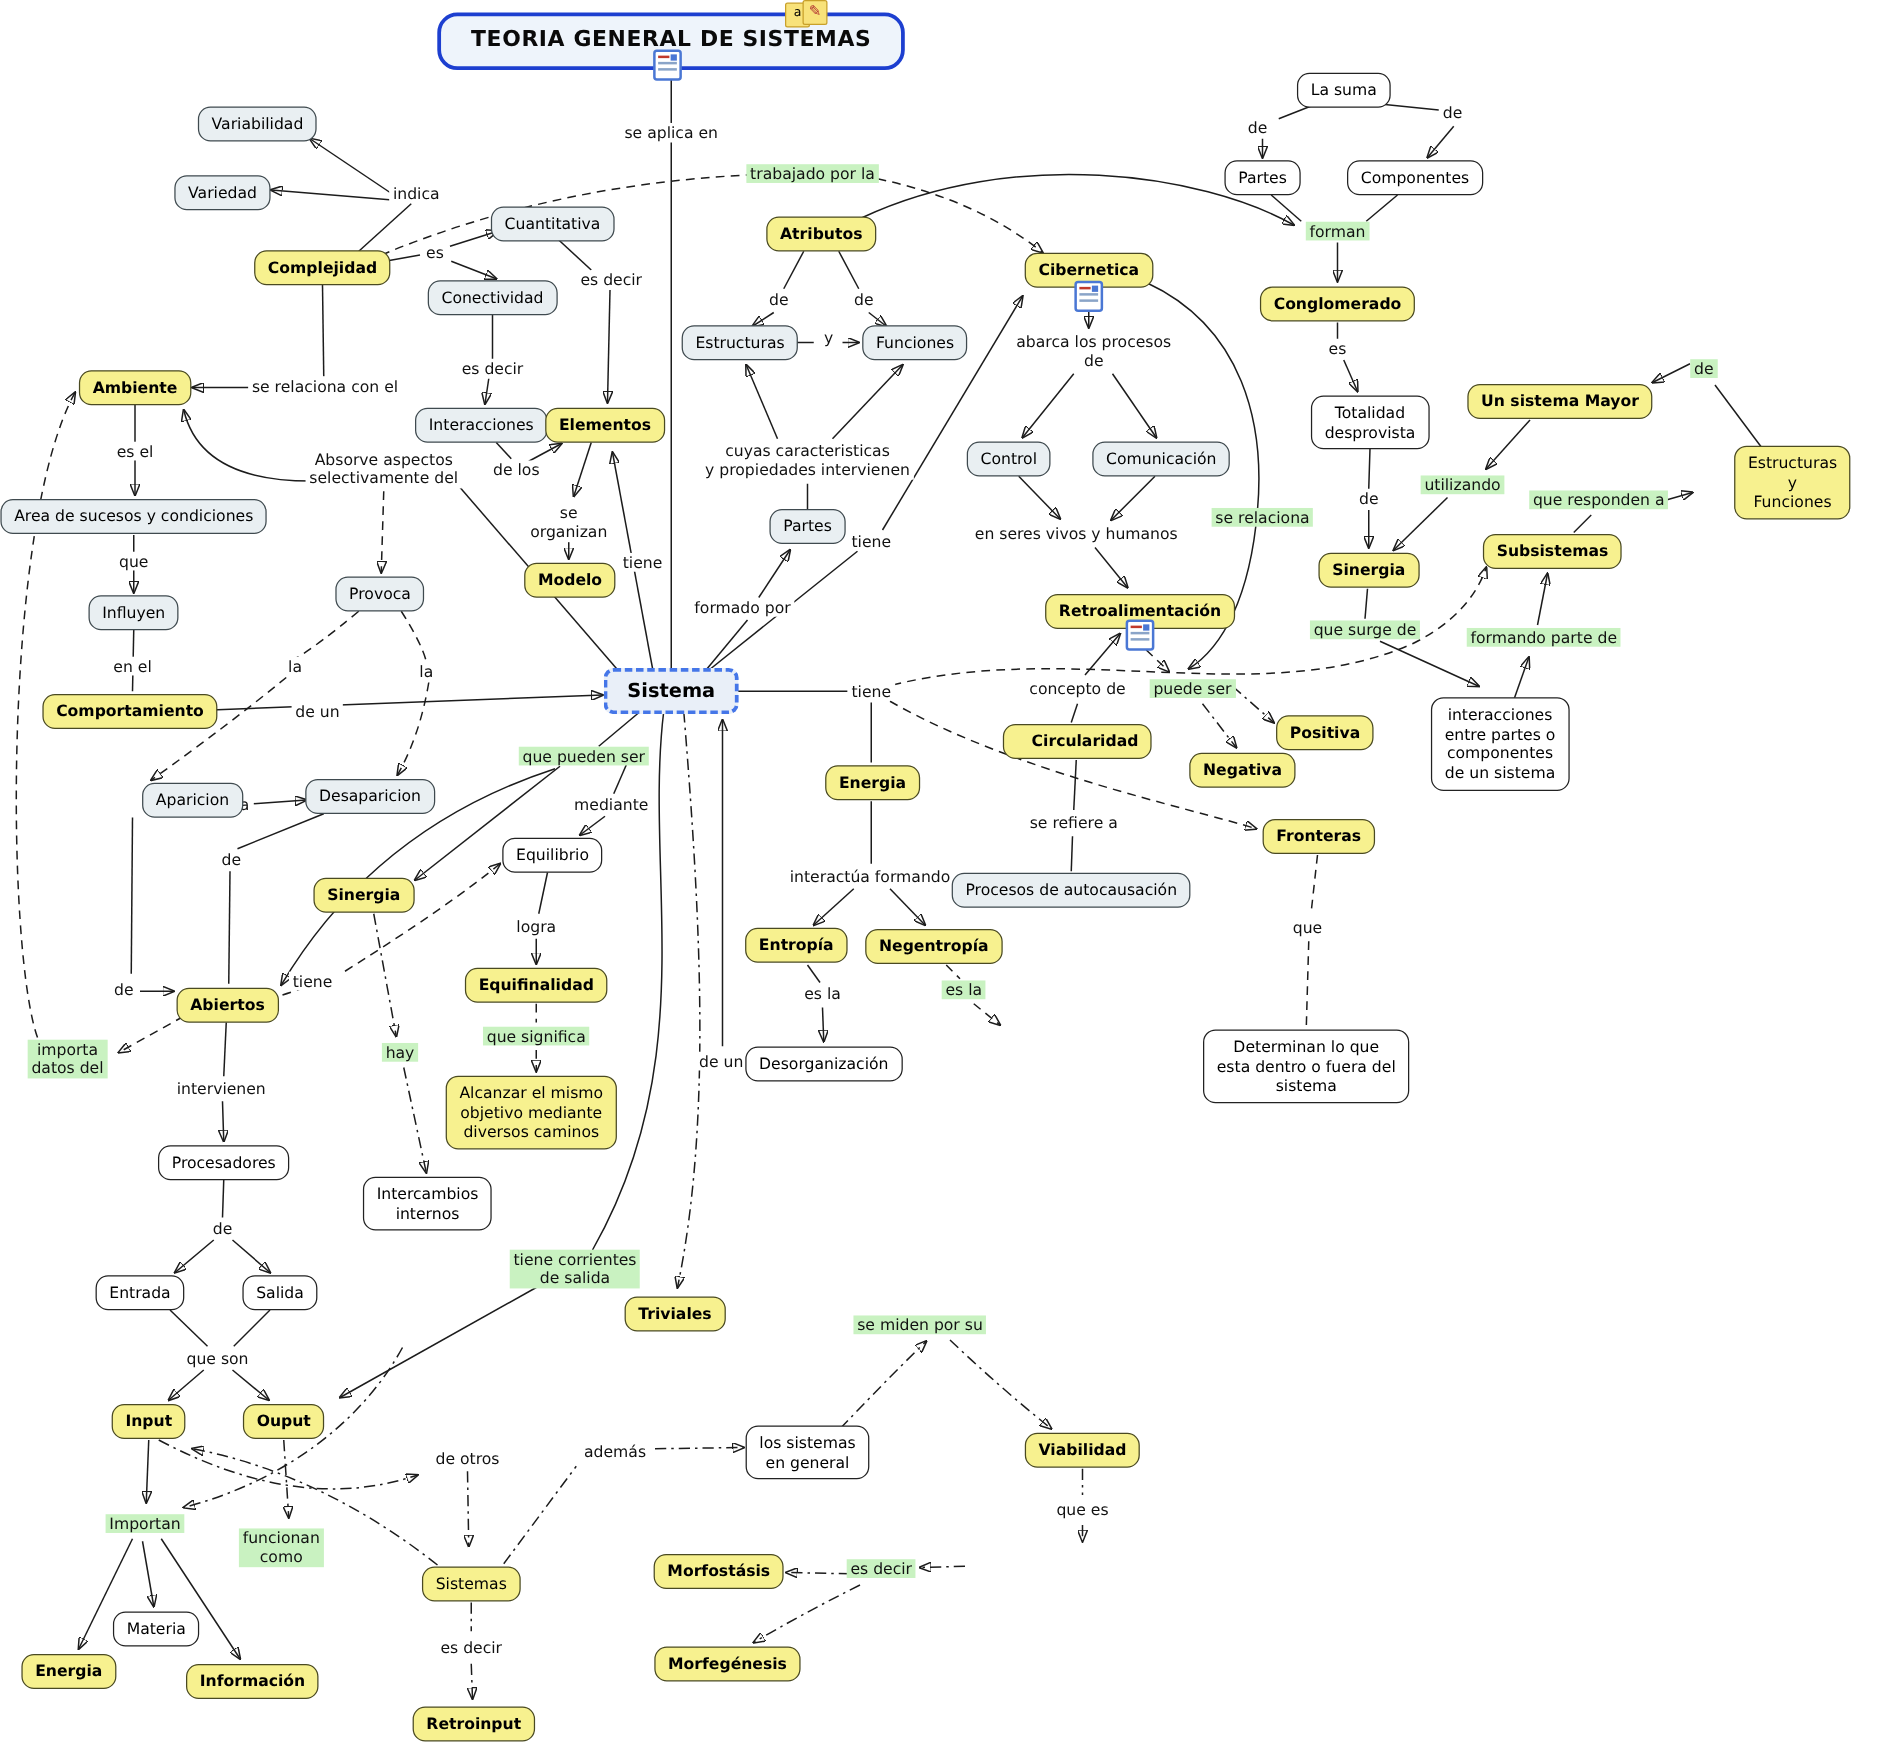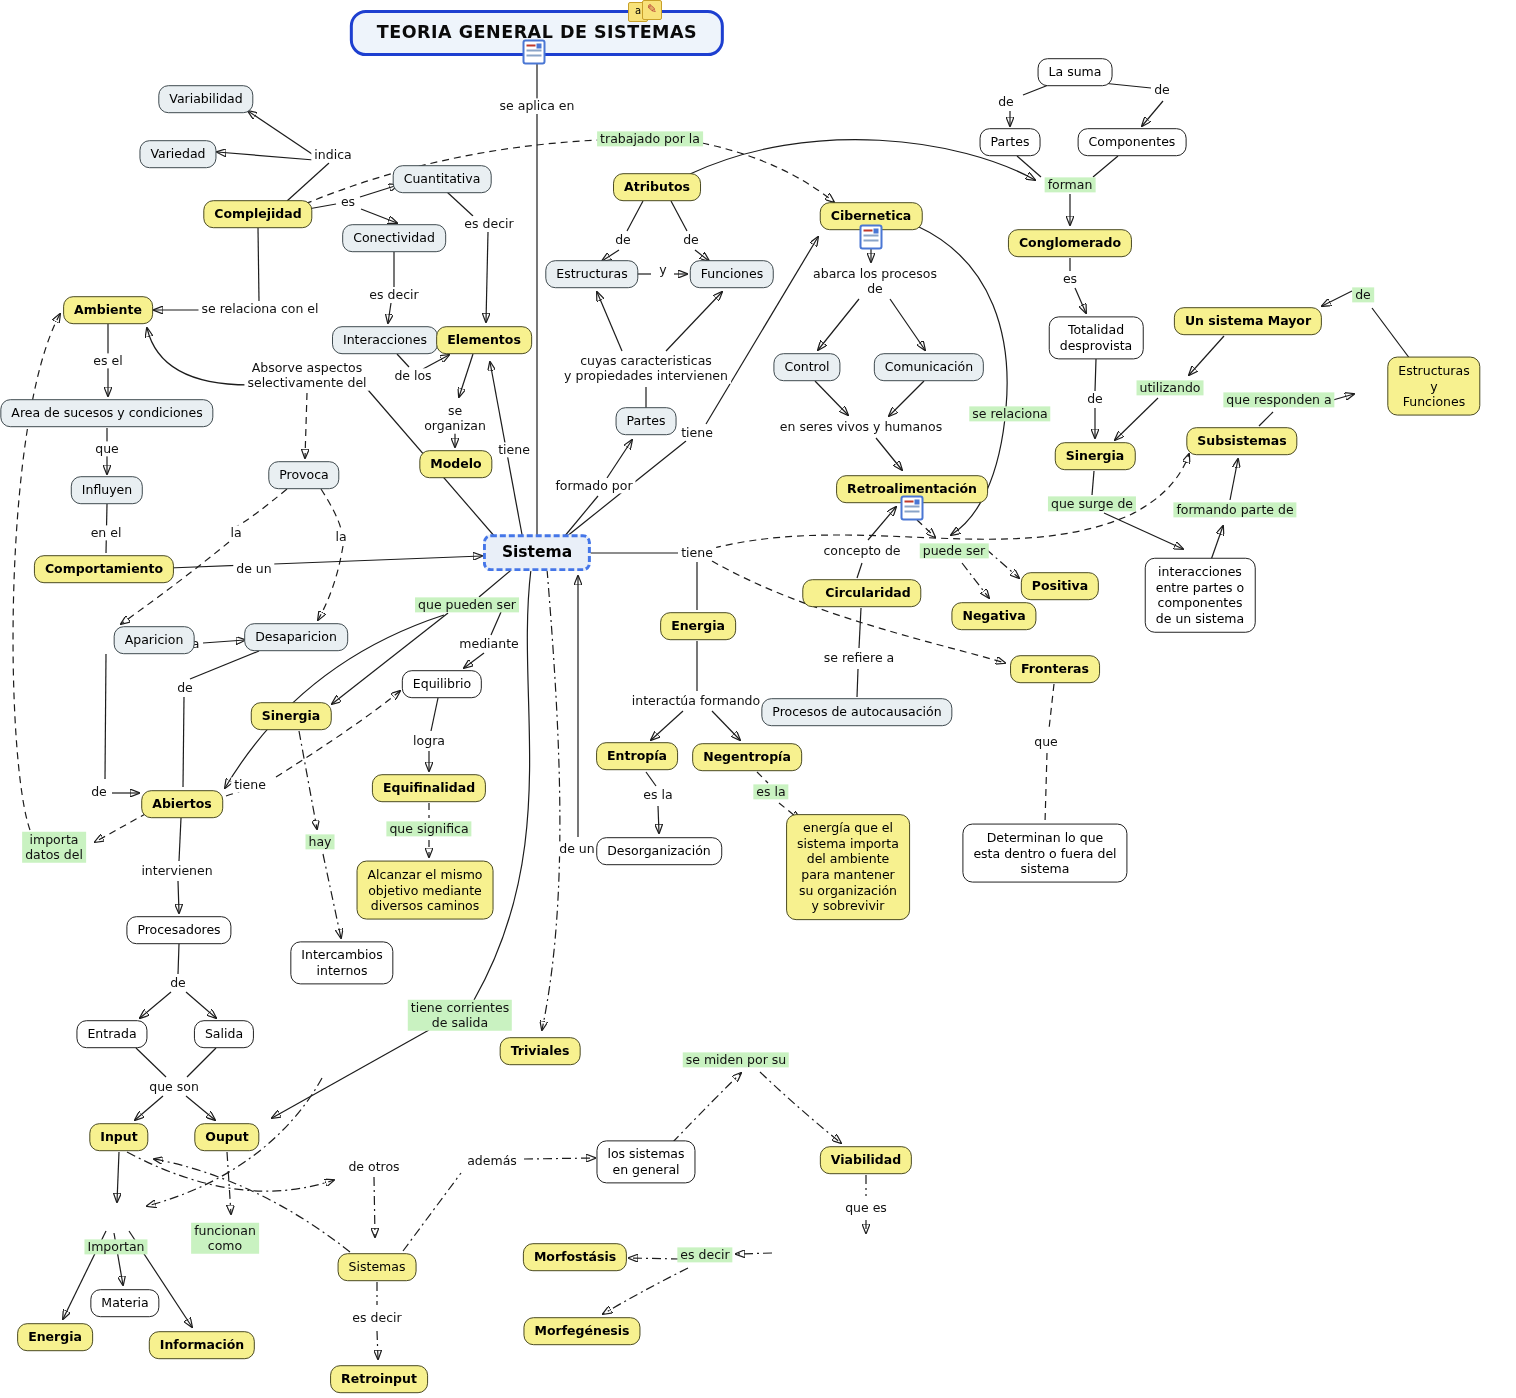--- a/index.html
+++ b/index.html
@@ -240,26 +240,20 @@
     <div class="node k-y" style="left: 582px; top: 1331px;">Morfegénesis</div>
     <div class="node k-sistema" style="left: 537px; top: 553px;">Sistema</div>
     <div class="node k-y" style="left: 657px; top: 187px;">Atributos</div>
     <div class="node k-g" style="left: 592px; top: 274px;">Estructuras</div>
     <div class="node k-g" style="left: 732px; top: 274px;">Funciones</div>
     <div class="node k-g" style="left: 646px; top: 421px;">Partes</div>
     <div class="node k-y" style="left: 698px; top: 626px;">Energia</div>
     <div class="node k-y" style="left: 637px; top: 756px;">Entropía</div>
     <div class="node k-y" style="left: 747px; top: 757px;">Negentropía</div>
     <div class="node k-w" style="left: 659px; top: 851px;">Desorganización</div>
-    <div class="node k-y nb" style="left: 848px; top: 867px;">energía que el
-sistema importa
-del ambiente
-para mantener
-su organización
-y sobrevivir</div>
     <div class="node k-y" style="left: 871px; top: 216px;">Cibernetica</div>
     <div class="node k-g" style="left: 807px; top: 367px;">Control</div>
     <div class="node k-g" style="left: 929px; top: 367px;">Comunicación</div>
     <div class="node k-y" style="left: 912px; top: 489px;">Retroalimentación</div>
     <div class="node k-y" style="left: 862px; top: 593px; padding-left: 22px;">Circularidad</div>
     <div class="node k-y" style="left: 1060px; top: 586px;">Positiva</div>
     <div class="node k-y" style="left: 994px; top: 616px;">Negativa</div>
     <div class="node k-g" style="left: 857px; top: 712px;">Procesos de autocausación</div>
     <div class="node k-y" style="left: 1055px; top: 669px;">Fronteras</div>
     <div class="node k-w" style="left: 1045px; top: 853px;">Determinan lo que
@@ -305,21 +299,21 @@
     <div class="lbl p" style="left: 489px; top: 644px;">mediante</div>
     <div class="lbl p" style="left: 429px; top: 741px;">logra</div>
     <div class="lbl gr" style="left: 429px; top: 829px;">que significa</div>
     <div class="lbl gr" style="left: 320px; top: 842px;">hay</div>
     <div class="lbl p" style="left: 250px; top: 785px;">tiene</div>
     <div class="lbl gr" style="left: 54px; top: 847px;">importa
 datos del</div>
     <div class="lbl p" style="left: 177px; top: 871px;">intervienen</div>
     <div class="lbl p" style="left: 178px; top: 983px;">de</div>
     <div class="lbl p" style="left: 174px; top: 1087px;">que son</div>
-    <div class="lbl gr" style="left: 116px; top: 1219px; margin-top: 28px;">Importan</div>
+    <div class="lbl gr" style="left: 116px; top: 1219px;">Importan</div>
     <div class="lbl gr" style="left: 225px; top: 1238px;">funcionan
 como</div>
     <div class="lbl p" style="left: 374px; top: 1167px;">de otros</div>
     <div class="lbl p" style="left: 492px; top: 1161px;">además</div>
     <div class="lbl p" style="left: 377px; top: 1318px;">es decir</div>
     <div class="lbl gr" style="left: 460px; top: 1015px;">tiene corrientes
 de salida</div>
     <div class="lbl gr" style="left: 736px; top: 1060px;">se miden por su</div>
     <div class="lbl p" style="left: 866px; top: 1208px;">que es</div>
     <div class="lbl gr" style="left: 705px; top: 1255px;">es decir</div>

